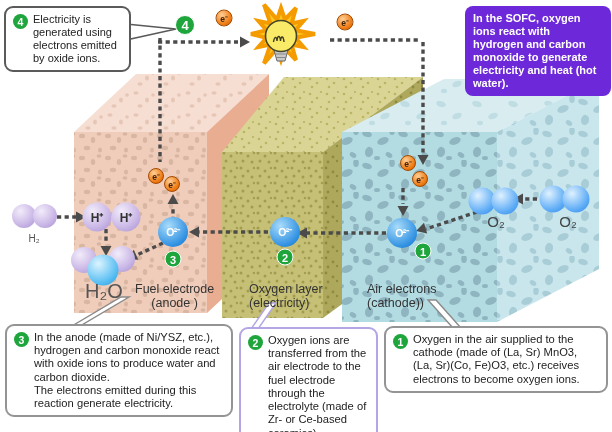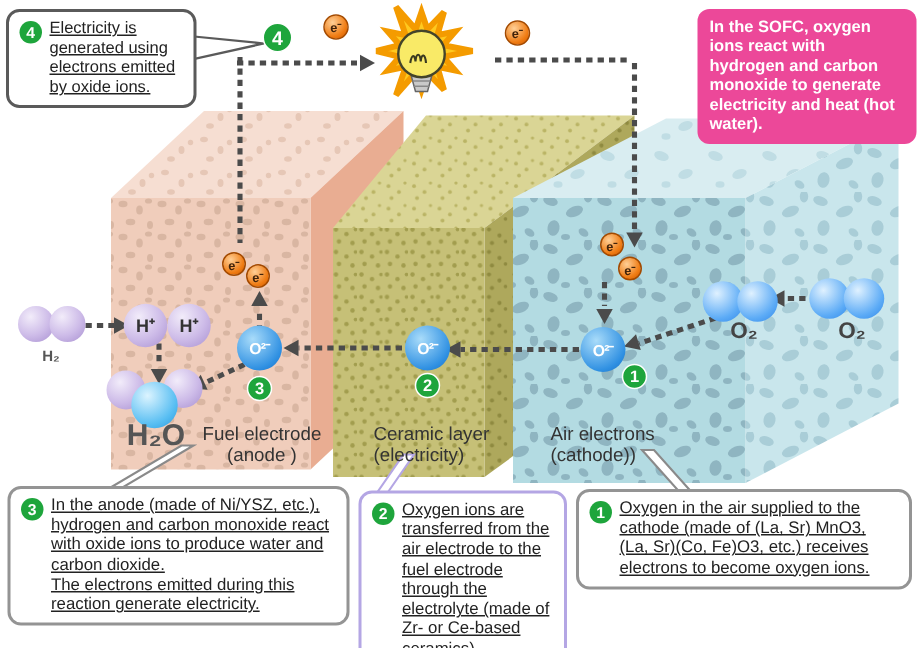--- a/index.html
+++ b/index.html
@@ -15,35 +15,35 @@
   .elec{background:radial-gradient(circle at 35% 30%,#ffcf96 0%,#ef7b12 65%,#c85703 100%);
         border:1px solid #a34a00;color:#40220a;font-size:8.5px;}
   .o2m{background:radial-gradient(circle at 35% 30%,#dff1ff 0%,#5cabf6 65%,#2f86e8 100%);}
   .wat{background:radial-gradient(circle at 35% 30%,#dcf4ff 0%,#58bef2 65%,#2797dd 100%);}
   .hp{font-size:12px;color:#333;}
   
   .badge{position:absolute;border-radius:50%;background:#1ea53c;color:#fff;font-weight:bold;
          display:flex;align-items:center;justify-content:center;transform:translate(-50%,-50%);
          border:1.5px solid #fff;box-sizing:border-box;}
   
-  .plabel{position:absolute;color:#555;font-weight:bold;transform:translate(-50%,-50%);white-space:nowrap;}
+  .plabel{position:absolute;color:#555;font-weight:normal;transform:translate(-50%,-50%);white-space:nowrap;}
   
   .layer-label{position:absolute;color:#333;font-size:12.5px;line-height:1.15;white-space:nowrap;}
   
   .callout{position:absolute;background:#fff;border:2px solid #949494;border-radius:9px;
            padding:5px 7px;display:flex;align-items:flex-start;box-sizing:border-box;}
-  .callout .txt{font-size:11.2px;line-height:1.18;color:#222;white-space:pre-line;text-decoration:underline;}
+  .callout .txt{font-size:11.2px;line-height:1.18;color:#222;white-space:pre-line;}
   .cbadge{width:15px;height:15px;border-radius:50%;background:#1ea53c;color:#fff;font-size:10.5px;
           font-weight:bold;display:flex;align-items:center;justify-content:center;flex:none;
           margin-right:5px;margin-top:1px;}
   #box2{border-color:#b4a6e4;}
   #box4{border-color:#5a5a5a;}
   #box4 .txt{font-size:11px;}
   
-  #banner{position:absolute;left:465px;top:6px;width:146px;background:#ec4899;border-radius:8px;
+  #banner{position:absolute;left:465px;top:6px;width:146px;background:#6d28d9;border-radius:8px;
           color:#fff;font-weight:bold;font-size:11px;line-height:1.18;padding:6px 8px;box-sizing:border-box;}
 </style>
 </head>
 <body>
 
 <div id="stage">
 
   <svg id="bg" width="612" height="432" viewBox="0 0 612 432">
     <defs>
       <pattern id="pF" width="26" height="22" patternUnits="userSpaceOnUse">
@@ -211,21 +211,21 @@
   <div class="badge" style="left:185px;top:25px;width:20px;height:20px;font-size:13px;">4</div>
   <div class="badge" style="left:173px;top:259px;width:17px;height:17px;font-size:11px;">3</div>
   <div class="badge" style="left:285px;top:257px;width:17px;height:17px;font-size:11px;">2</div>
   <div class="badge" style="left:423px;top:251px;width:17px;height:17px;font-size:11px;">1</div>
 
   <div class="layer-label" style="left:135px;top:282px;text-align:center;">
     <div>Fuel electrode</div>
     <div>(anode )</div>
   </div>
   <div class="layer-label" style="left:249px;top:282px;">
-    <div>Ceramic layer</div>
+    <div>Oxygen layer</div>
     <div>(electricity)</div>
   </div>
   <div class="layer-label" style="left:367px;top:282px;">
     <div>Air electrons</div>
     <div>(cathode))</div>
   </div>
 
   <div id="box4" class="callout" style="left:4px;top:6px;width:127px;">
     <div class="cbadge">4</div>
     <div class="txt">Electricity is generated using electrons emitted by oxide ions.</div>

